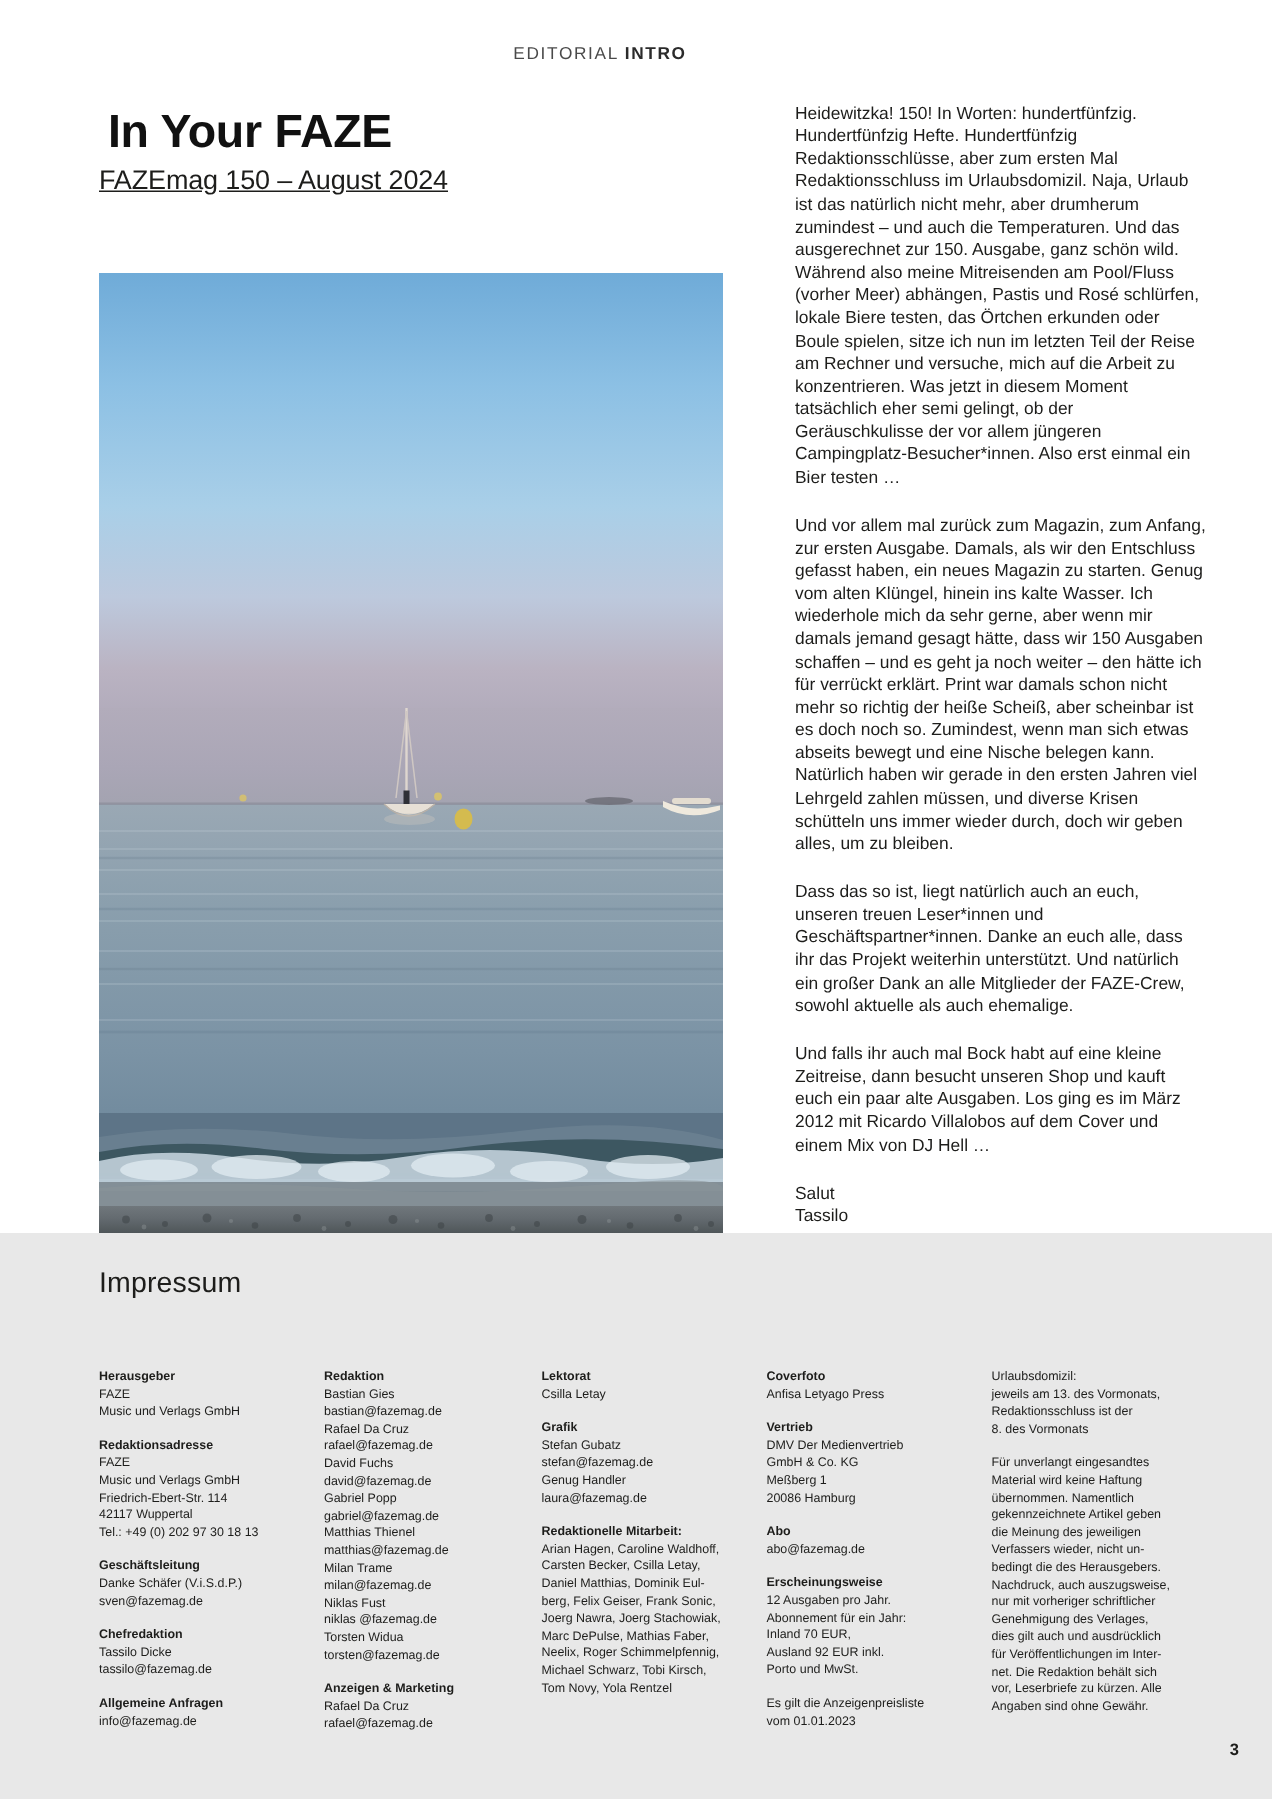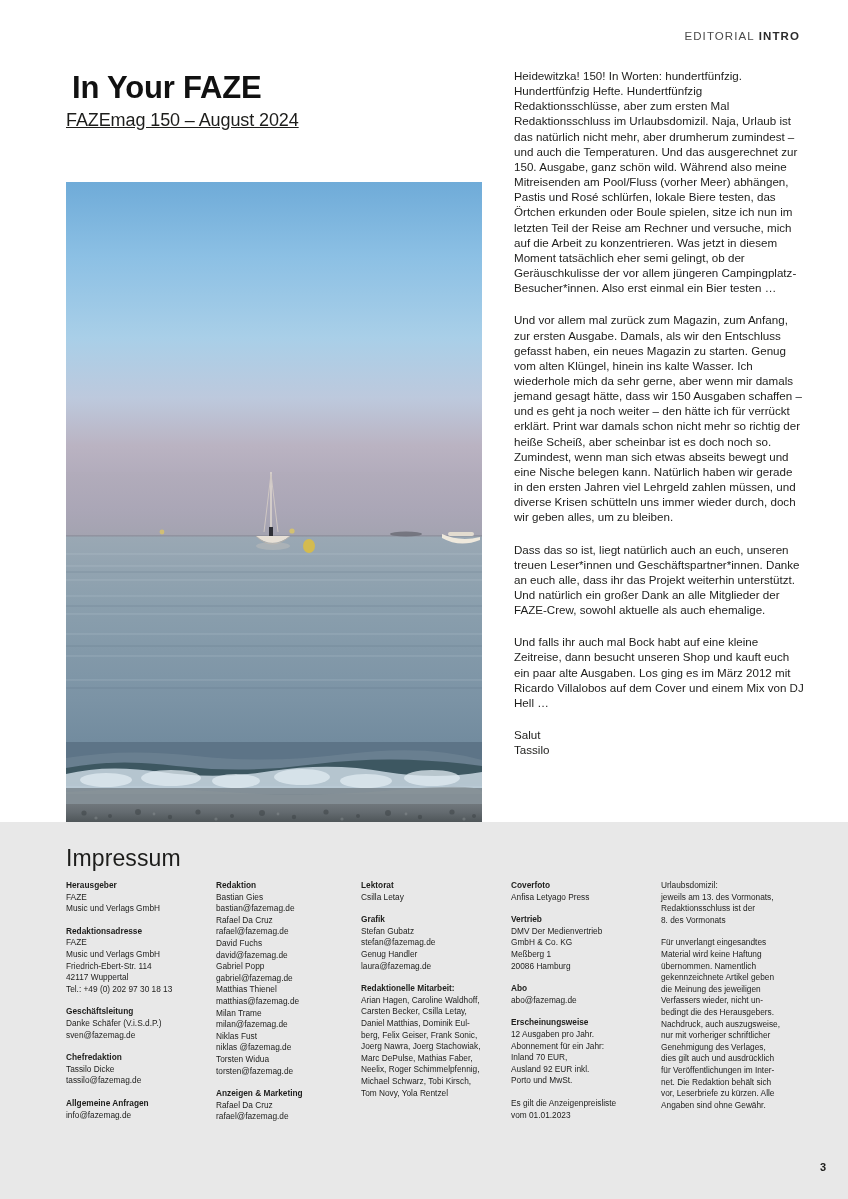--- a/index.html
+++ b/index.html
@@ -6,21 +6,21 @@
   body{
     width:848px;height:1199px;background:#ffffff;
     font-family:"Liberation Sans", sans-serif;
     color:#1d1d1b;overflow:hidden;position:relative;
   }
   .page{position:relative;width:848px;height:1199px;}
 
   
   .runhead{
     position:absolute;left:0;top:30px;width:800px;
-    text-align:right;font-size:11.5px;letter-spacing:1.1px;
+    text-align:center;font-size:11.5px;letter-spacing:1.1px;
     color:#4a4a4a;
   }
   .runhead .rh-light{font-weight:400;}
   .runhead .rh-bold{font-weight:700;color:#2b2b2b;}
 
   
   .title-block{position:absolute;left:66px;top:66px;}
   .title{
     font-size:31px;font-weight:700;letter-spacing:-0.2px;
     line-height:1.05;color:#111;margin:6px;
@@ -35,41 +35,41 @@
     position:absolute;left:66px;top:182px;width:416px;height:640px;
     overflow:hidden;background:#9fc8e8;
   }
   .photo svg{display:block;width:416px;height:640px;}
 
   
   .bodycol{
     position:absolute;left:514px;top:68px;width:290px;
   }
   .bodycol p{
-    margin:0 0 17px 0;
+    margin:0 0 17px 16px;
     font-size:11.6px;line-height:15.15px;
     color:#1d1d1b;text-align:left;
     hyphens:none;
   }
   .bodycol p.signoff{margin-bottom:0;}
 
   
   .imp-band{
     position:absolute;left:0;top:822px;width:848px;height:377px;
     background:#e8e8e8;
   }
   .imp-title{
     position:absolute;left:66px;top:845px;
-    font-size:23px;font-weight:400;color:#1d1d1b;letter-spacing:0.1px;
+    font-size:19px;font-weight:400;color:#1d1d1b;letter-spacing:0.1px;
   }
   .imp-cols{
     position:absolute;left:66px;top:880px;width:760px;
     display:flex;gap:0;
   }
-  .imp-col{font-size:8.3px;line-height:11.6px;color:#1d1d1b;}
+  .imp-col{font-size:8.3px;line-height:11.6px;color:#1d1d1b;margin-top:32px;}
   .c1{width:150px;}
   .c2{width:145px;}
   .c3{width:150px;}
   .c4{width:150px;}
   .c5{width:160px;}
   .imp-col .grp{margin-bottom:11px;}
   .imp-col .grp:last-child{margin-bottom:0;}
   .imp-col .hd{font-weight:700;display:block;}
   .imp-col .ln{display:block;}
   .pageno{

